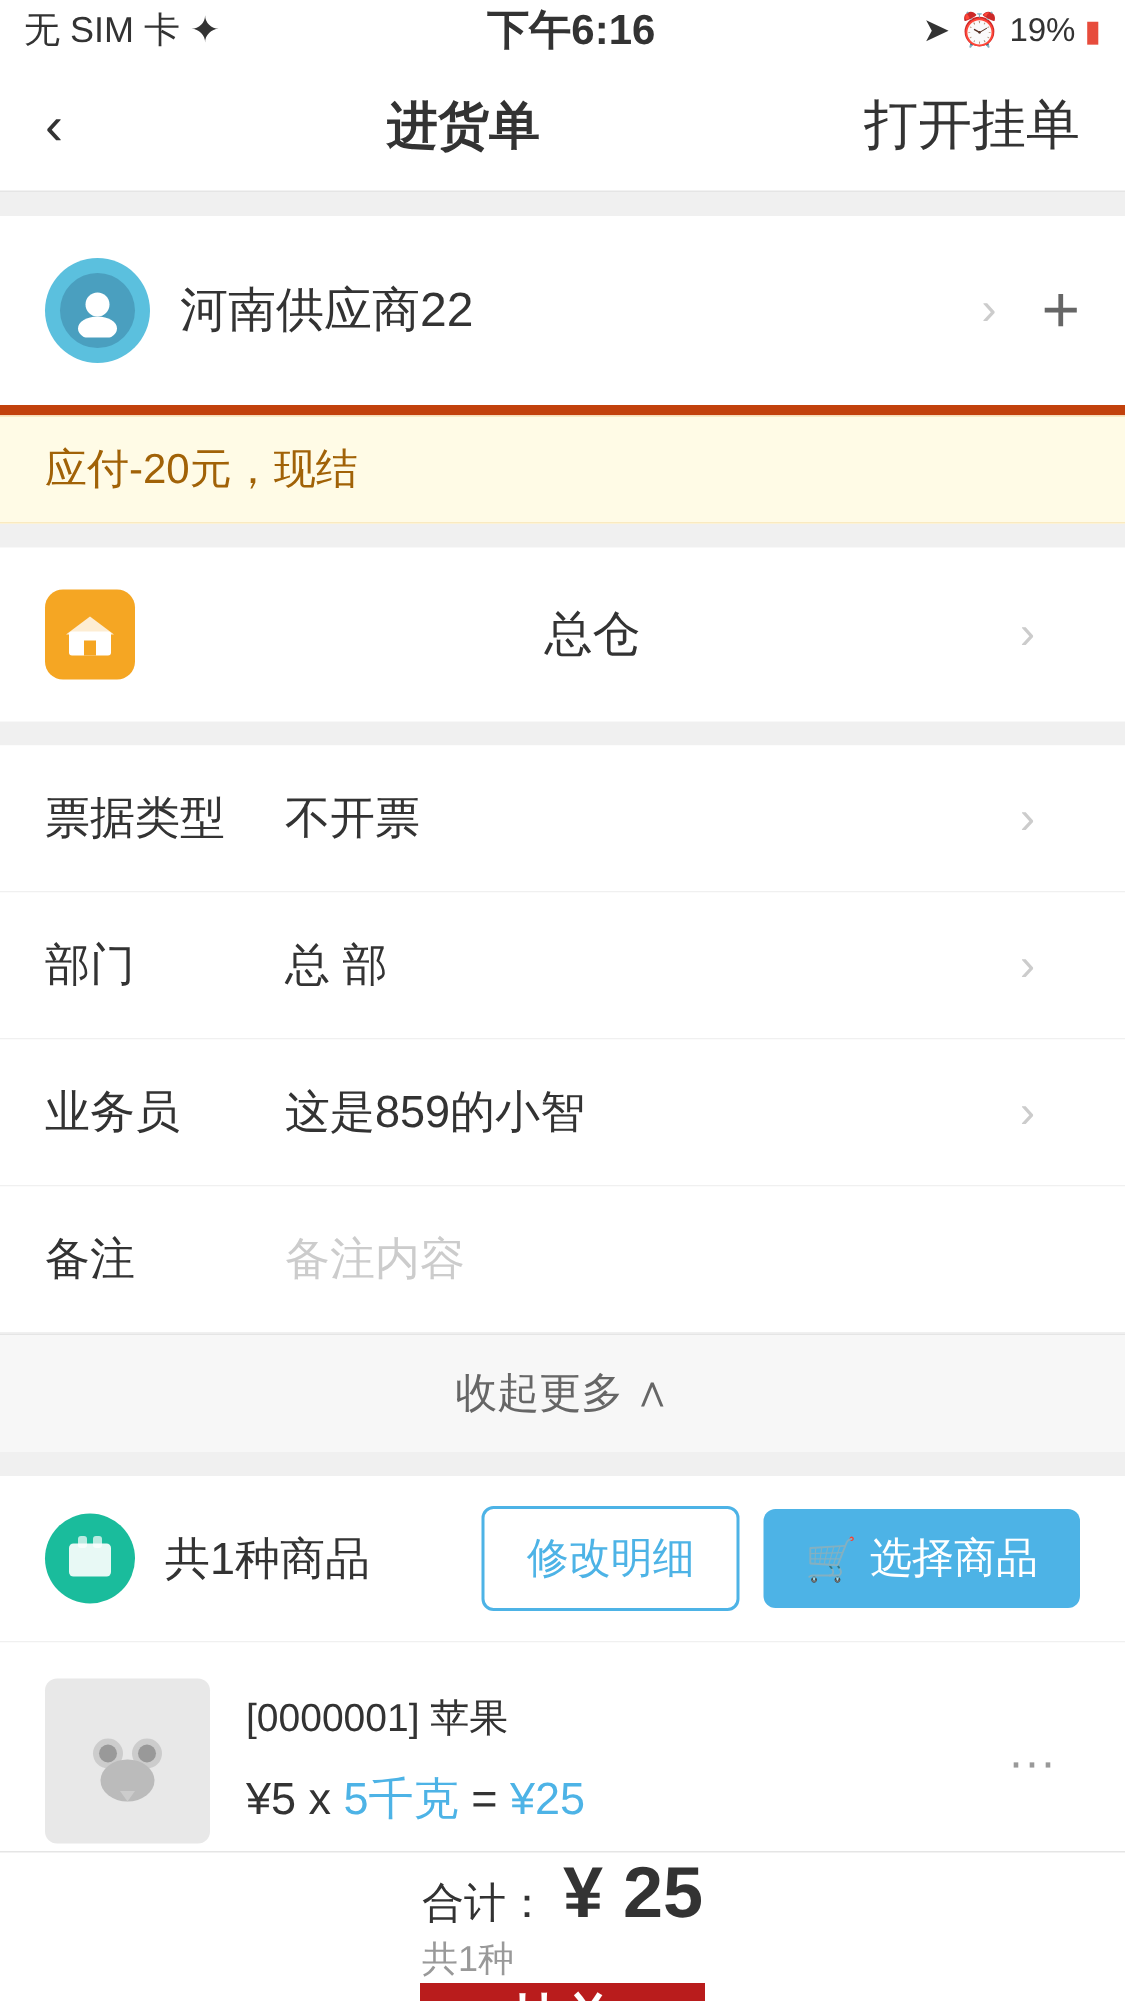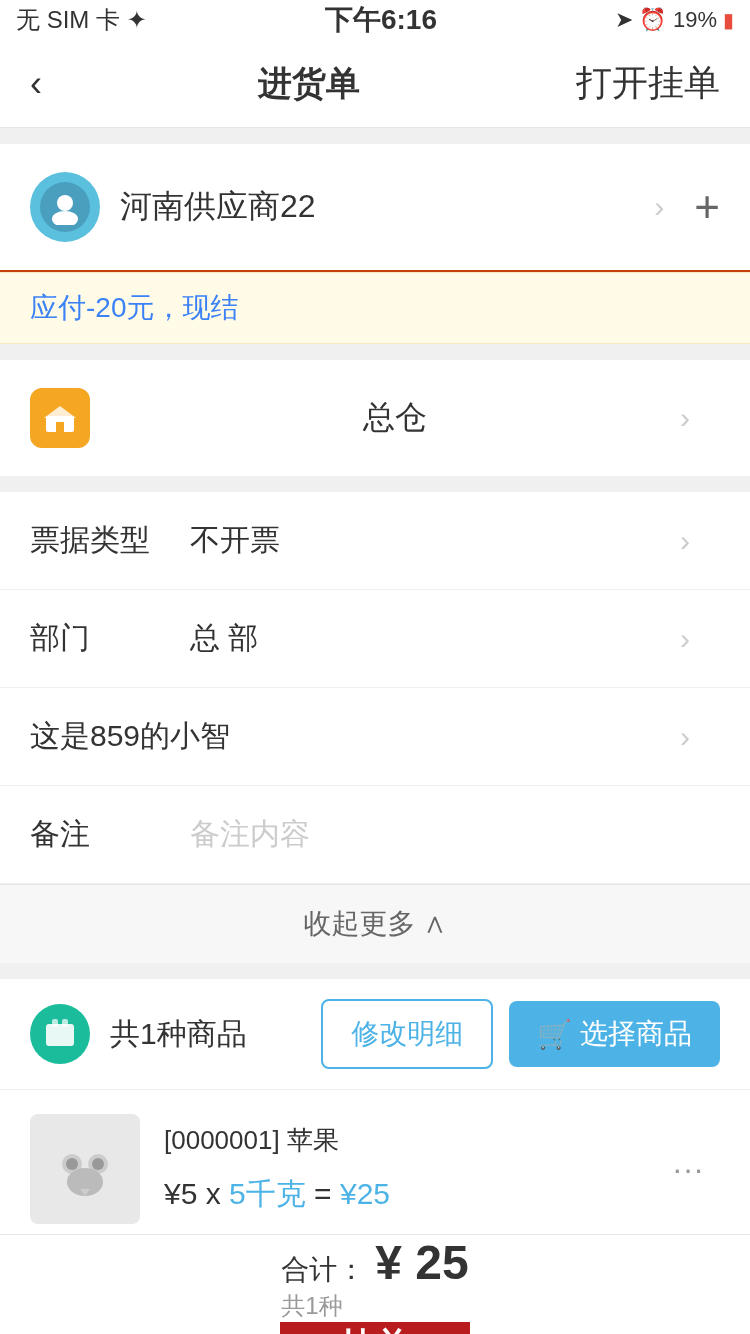--- a/index.html
+++ b/index.html
@@ -59,21 +59,21 @@
       background: #fff;
       margin-top: 16px;
     }
 
     
     .supplier-row {
       display: flex;
       align-items: center;
       padding: 28px 30px;
       background: #fff;
-      border-bottom: 2px solid #c2410c;
+      border-bottom: 7px solid #c2410c;
     }
     .supplier-avatar {
       width: 70px;
       height: 70px;
       border-radius: 50%;
       background: #5bc0de;
       display: flex;
       align-items: center;
       justify-content: center;
       margin-right: 20px;
@@ -104,21 +104,21 @@
       color: #666;
       font-size: 44px;
       line-height: 1;
     }
 
     
     .warning-banner {
       background: #fffbe6;
       padding: 16px 30px;
       font-size: 28px;
-      color: #3b82f6;
+      color: #a16207;
       border-top: 1px solid #faeac0;
       border-bottom: 1px solid #faeac0;
     }
 
     
     .warehouse-row {
       display: flex;
       align-items: center;
       padding: 28px 30px;
       background: #fff;
@@ -387,20 +387,21 @@
     <span class="chevron">›</span>
   </div>
 
   <div class="form-row">
     <span class="form-label">部门</span>
     <span class="form-value">总 部</span>
     <span class="chevron">›</span>
   </div>
 
   <div class="form-row">
+    <span class="form-label">业务员</span>
     <span class="form-value">这是859的小智</span>
     <span class="chevron">›</span>
   </div>
 
   <div class="form-row">
     <span class="form-label">备注</span>
     <span class="form-placeholder">备注内容</span>
   </div>
 
   <div class="collapse-bar">收起更多 ∧</div>

